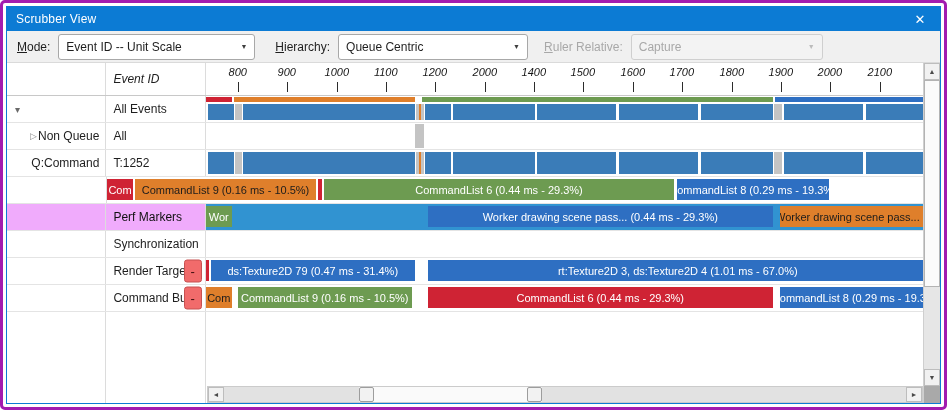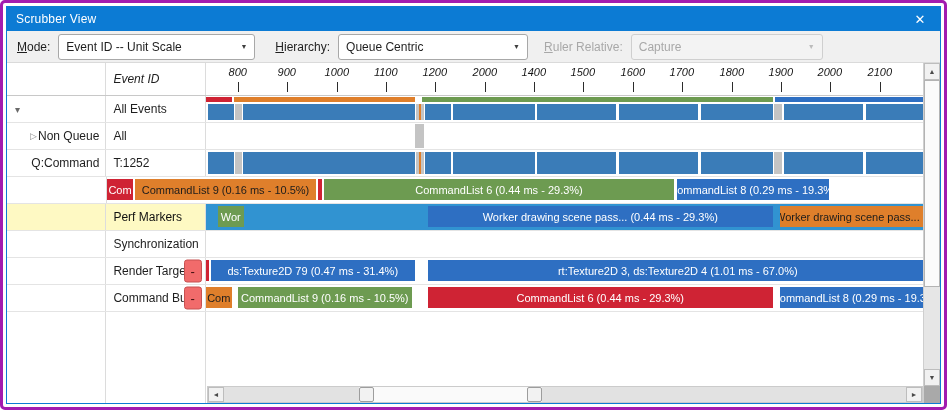--- a/index.html
+++ b/index.html
@@ -37,21 +37,21 @@
   .row { display:flex; flex-shrink:0; height:27px; border-bottom:1px solid #e4e4e4; }
   .row.header { height:33px; border-bottom:1px solid #c8c8c8;font-style:italic; }
   .row.filler { flex:1; border-bottom:none; }
   .c1 { width:100px; border-right:1px solid #dcdcdc; position:relative; display:flex; align-items:center;
         justify-content:flex-end; padding-right:6px; font-size:12px; color:#1e1e1e;
         white-space:nowrap; overflow:hidden; }
   .c1.left { justify-content:flex-start; padding-left:7px; }
   .c2 { width:100px; border-right:1px solid #dcdcdc; position:relative; display:flex; align-items:center;
         padding-left:7px; font-size:12px; color:#1e1e1e; white-space:nowrap; overflow:hidden; }
   .tl { width:722px; position:relative; overflow:hidden; }
-  .row.selected .c1, .row.selected .c2 { background:#fef9c3; color:#101010; }
+  .row.selected .c1, .row.selected .c2 { background:#f0abfc; color:#101010; }
   .tl.bg-sel { background:#3193d1; }
 
   .expander { position:absolute; top:50%; transform:translateY(-50%); font-size:10px; color:#6a6a6a; }
   .exp-all { left:8px; }
   .exp-nq { left:23px; font-size:9px; color:#8a8a8a; }
 
   .mini-btn { position:absolute; right:3px; top:50%; transform:translateY(-50%); width:18px; height:23px;
               border-radius:3px; display:flex; align-items:center; justify-content:center;
               font-size:13px; cursor:pointer; }
   .btn-minus { background:#f16b6b; border:1px solid #c75151; color:#3a0c0c; }
@@ -242,21 +242,21 @@
                 <div class="seg" style="left: 570px; width: 152px; background: rgb(46, 111, 194); color: rgb(255, 255, 255);">CommandList 8 (0.29 ms - 19.3%)</div>
               </div>
           </div>
         </div>
 
         <div class="row selected">
           <div class="c1"></div>
           <div class="c2">Perf Markers</div>
           <div class="tl bg-sel">
             <div class="boxes">
-                <div class="seg" style="left: 12px; width: 26px; background: rgb(109, 155, 81); color: rgb(255, 255, 255);">Wor</div>
+                <div class="seg" style="left: 0px; width: 26px; background: rgb(109, 155, 81); color: rgb(255, 255, 255);">Wor</div>
                 <div class="seg" style="left: 222px; width: 345px; background: rgb(46, 111, 194); color: rgb(255, 255, 255);">Worker drawing scene pass... (0.44 ms - 29.3%)</div>
                 <div class="seg" style="left: 574px; width: 148px; background: rgb(223, 127, 43); color: rgb(28, 28, 28);">Worker drawing scene pass... (0</div>
               </div>
           </div>
         </div>
 
         <div class="row">
           <div class="c1"></div>
           <div class="c2">Synchronization</div>
           <div class="tl"></div>

